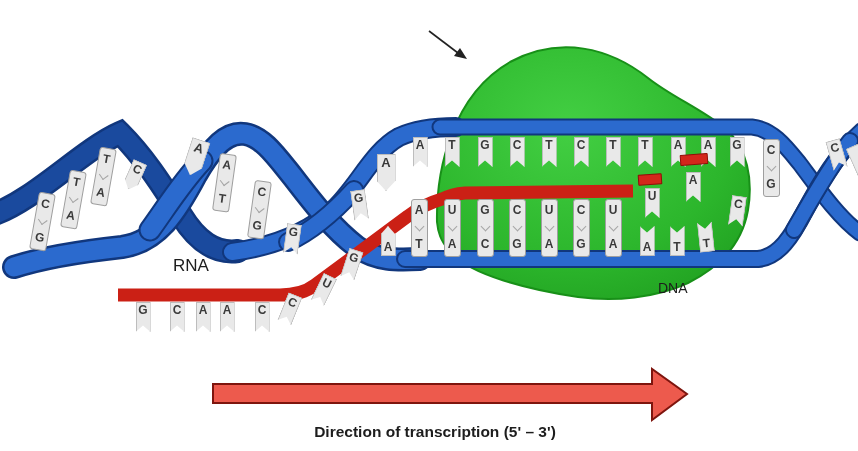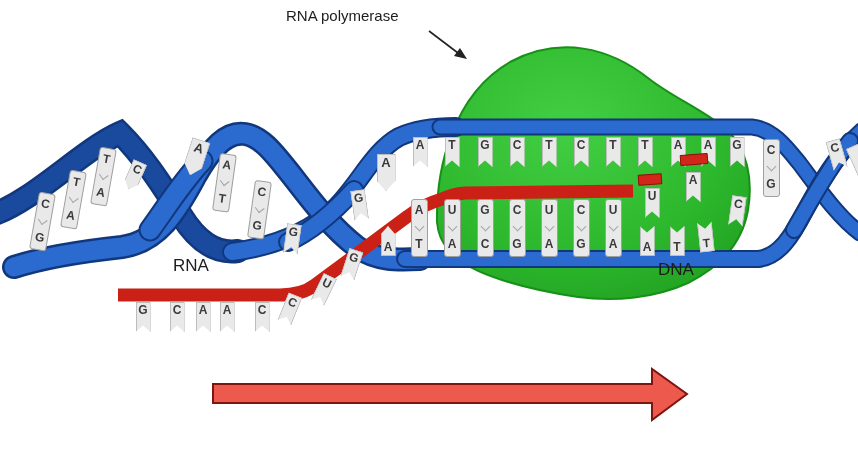--- a/index.html
+++ b/index.html
@@ -5,21 +5,21 @@
   html,body{margin:0;padding:0;background:#ffffff;}
   #stage{
     position:relative;width:858px;height:451px;background:#fff;overflow:hidden;
     font-family:"Liberation Sans",sans-serif;
   }
   #art{position:absolute;left:0;top:0;}
   #tags{position:absolute;left:0;top:0;width:858px;height:451px;pointer-events:none;}
   .lbl{position:absolute;color:var(--text,#1d1d1d);white-space:nowrap;}
   .lbl-polymerase{left:286px;top:7px;font-size:15px;}
   .lbl-rna{left:173px;top:256px;font-size:17px;}
-  .lbl-dna{left:658px;top:260px;font-size:17px;}
+  .lbl-dna{left:658px;top:280px;font-size:14px;}
   .lbl-caption{left:435px;top:423px;font-size:15.5px;font-weight:bold;transform:translateX(-50%);}
   .tag{
     position:absolute;background:var(--tag-fill,#e9e9e9);
     color:#3a3a3a;font-size:12px;font-weight:bold;line-height:13px;text-align:center;
     box-sizing:border-box;
   }
   .pair{
     width:17px;height:58px;border:1px solid var(--tag-border,#9f9f9f);border-radius:3px;
     display:flex;flex-direction:column;justify-content:space-between;align-items:center;
     padding:4px 0 5px 0;transform-origin:top center;
@@ -274,16 +274,16 @@
       <div class="tag single down notch" style="left: 644.5px; top: 188px;">
         <span>U</span>
       </div>
       <div class="tag single down notch" style="left: 685.5px; top: 172px;">
         <span>A</span>
       </div>
       <div class="bar" style="left: 638px; top: 174px; width: 24px; height: 11px; transform: rotate(-4deg);"></div>
       <div class="bar" style="left: 680px; top: 154px; width: 28px; height: 11px; transform: rotate(-4deg);"></div>
     </div>
 
-  <div class="lbl lbl-polymerase">RNA polymerase</div>
   <div class="lbl lbl-rna">RNA</div>
   <div class="lbl lbl-dna">DNA</div>
+  <div class="lbl lbl-caption">Direction of transcription (5' – 3')</div>
 </div>
 
 </body></html>

